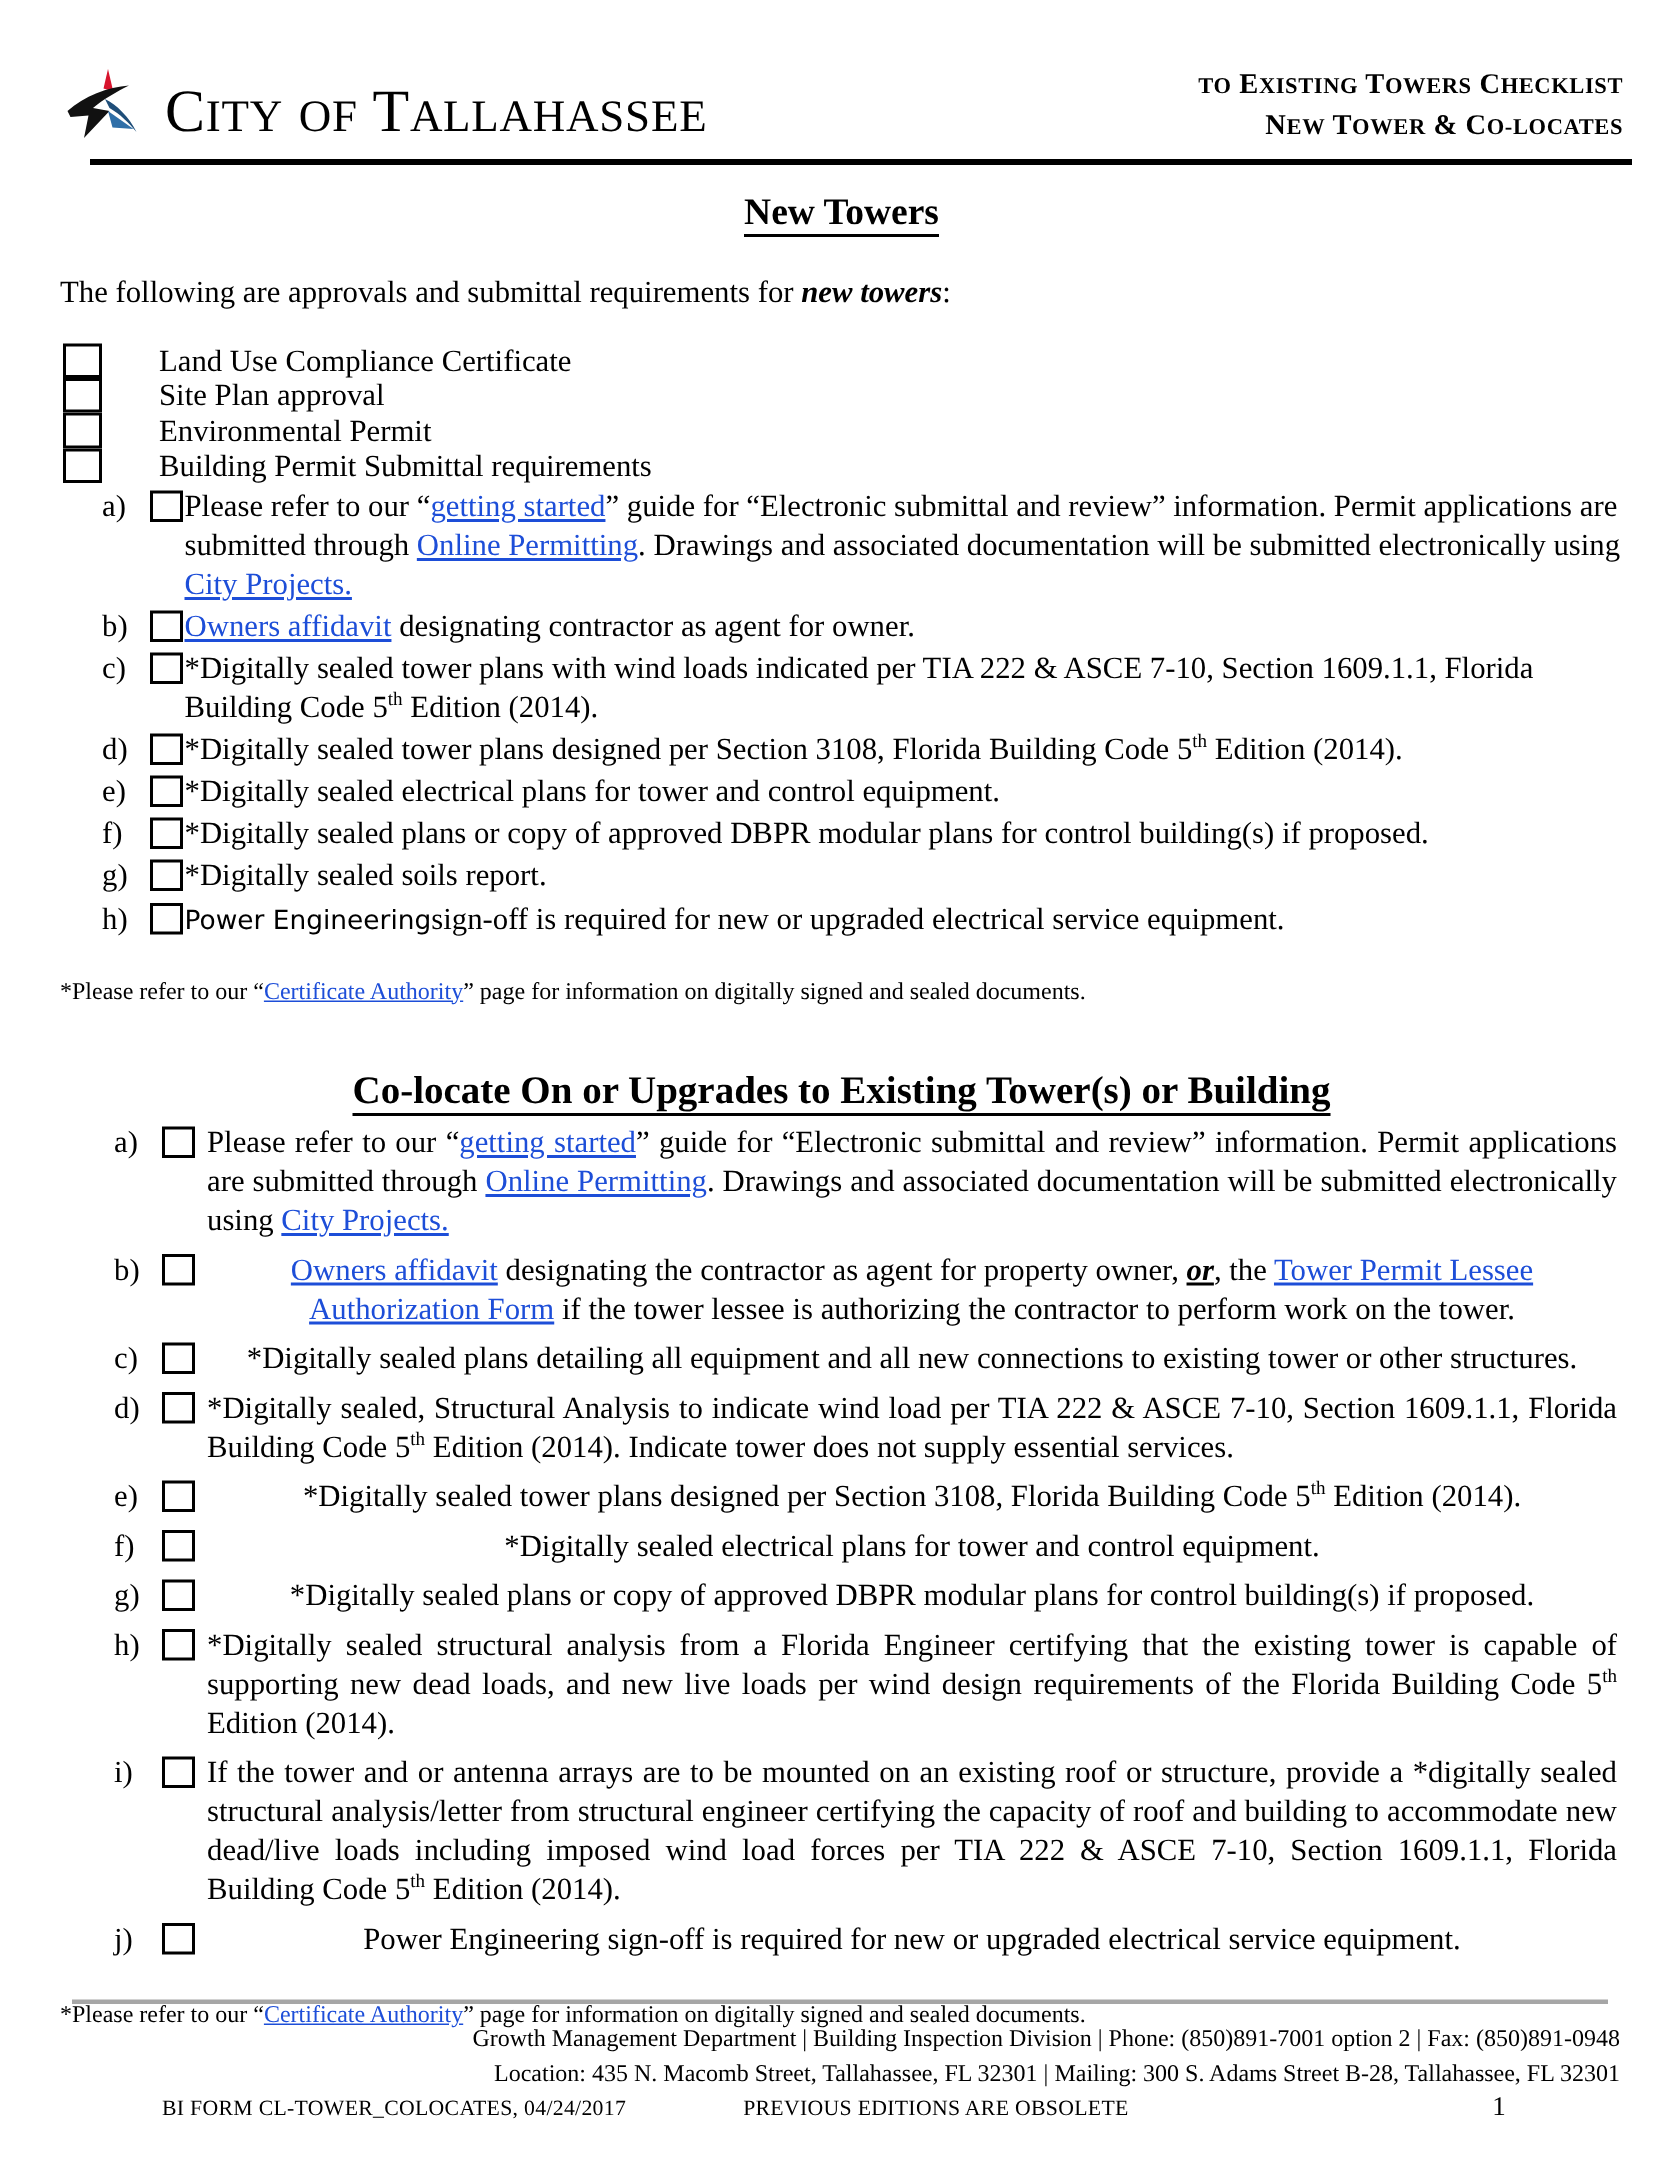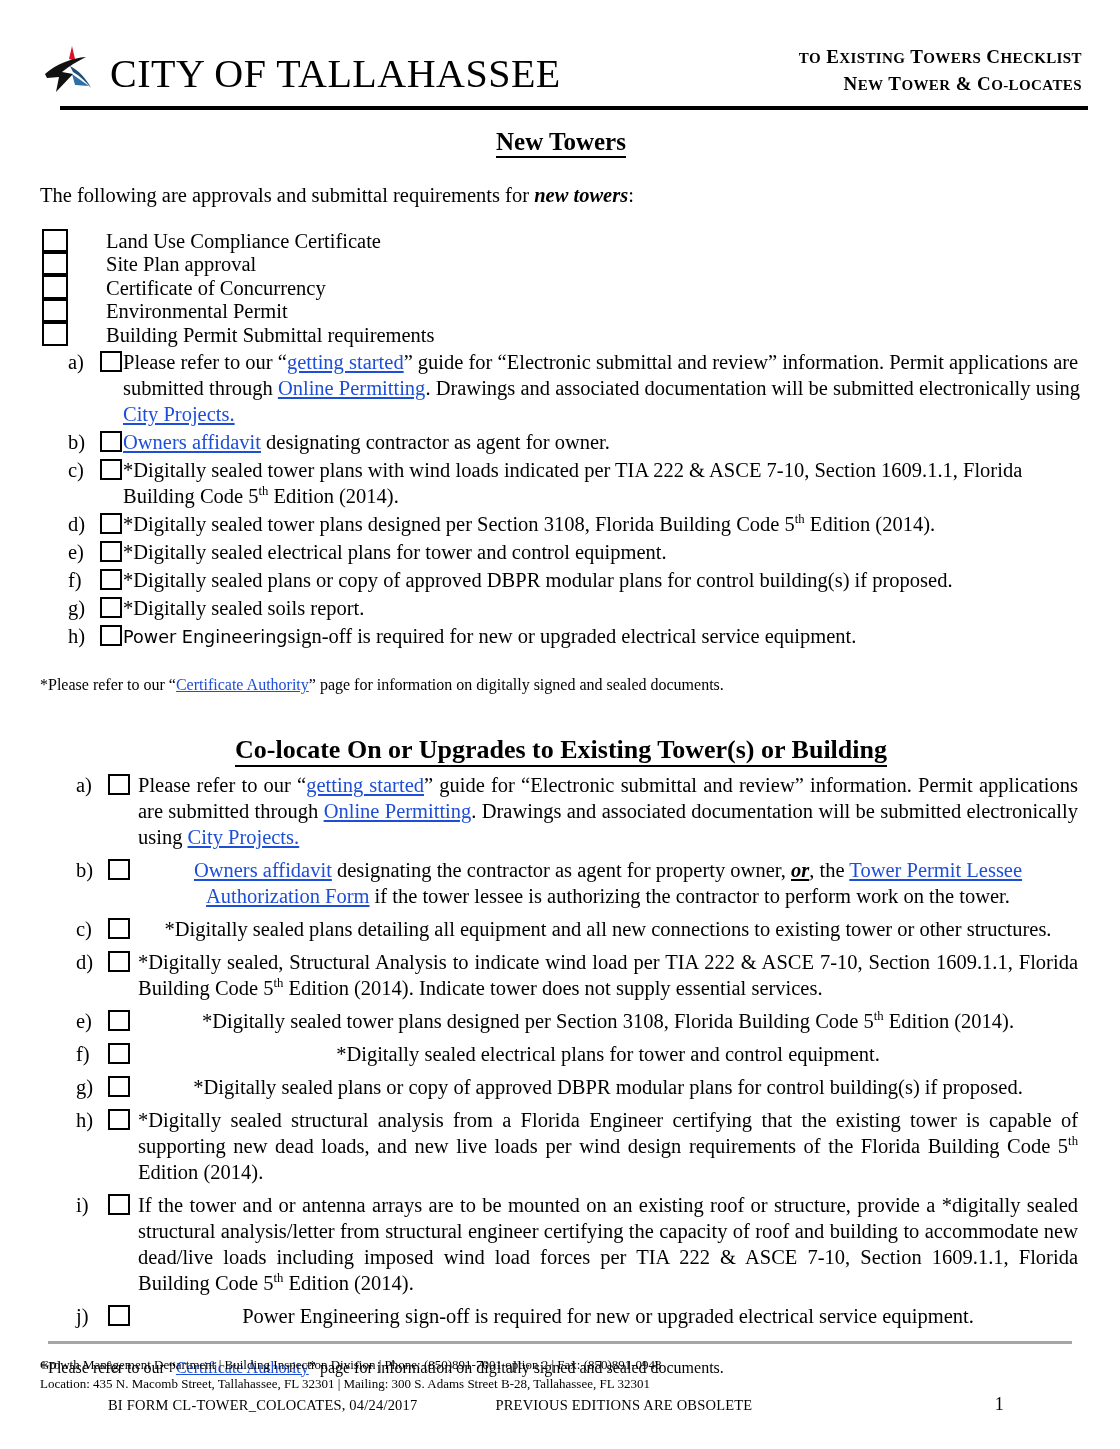--- a/index.html
+++ b/index.html
@@ -45,21 +45,21 @@
     margin-bottom: 2px;
   }
   .brand-name {
     font-family: "Liberation Serif", "DejaVu Serif", serif;
     font-size: 40px;
     letter-spacing: 0.5px;
     white-space: nowrap;
     line-height: 1;
   }
   .brand-name .sc {
-    font-size: 40px;
+    font-size: 30px;
   }
   .header-right {
     text-align: right;
     padding-bottom: 6px;
     line-height: 1.42;
   }
   .header-right div {
     font-size: 19px;
     font-weight: bold;
     letter-spacing: 0.4px;
@@ -218,22 +218,22 @@
     bottom: 34px;
     padding: 0 40px;
     box-sizing: border-box;
   }
   .footer-rule {
     height: 3px;
     background: #a6a6a6;
     margin: 0 8px 12px 8px;
   }
   .footer-line {
-    text-align: left;
-    font-size: 13px;
+    text-align: right;
+    font-size: 16px;
     line-height: 1.45;
   }
   .footer-meta {
     display: flex;
     align-items: baseline;
     font-size: 14.5px;
     letter-spacing: 0.2px;
   }
   .footer-meta .fm-form { padding-left: 68px; }
   .footer-meta .fm-prev { padding-left: 78px; }
@@ -291,24 +291,20 @@
         <div class="simple-row">
           <span class="cb-stack"></span>
           <span class="label">Land Use Compliance Certificate</span>
         </div>
         <div class="simple-row">
           <span class="cb-stack"></span>
           <span class="label">Site Plan approval</span>
         </div>
         <div class="simple-row">
           <span class="cb-stack"></span>
-          <span class="label">Certificate of Concurrency</span>
-        </div>
-        <div class="simple-row">
-          <span class="cb-stack"></span>
           <span class="label">Environmental Permit</span>
         </div>
         <div class="simple-row">
           <span class="cb-stack"></span>
           <span class="label">Building Permit Submittal requirements</span>
         </div>
       </div>
 
       <ol class="lettered">
 

